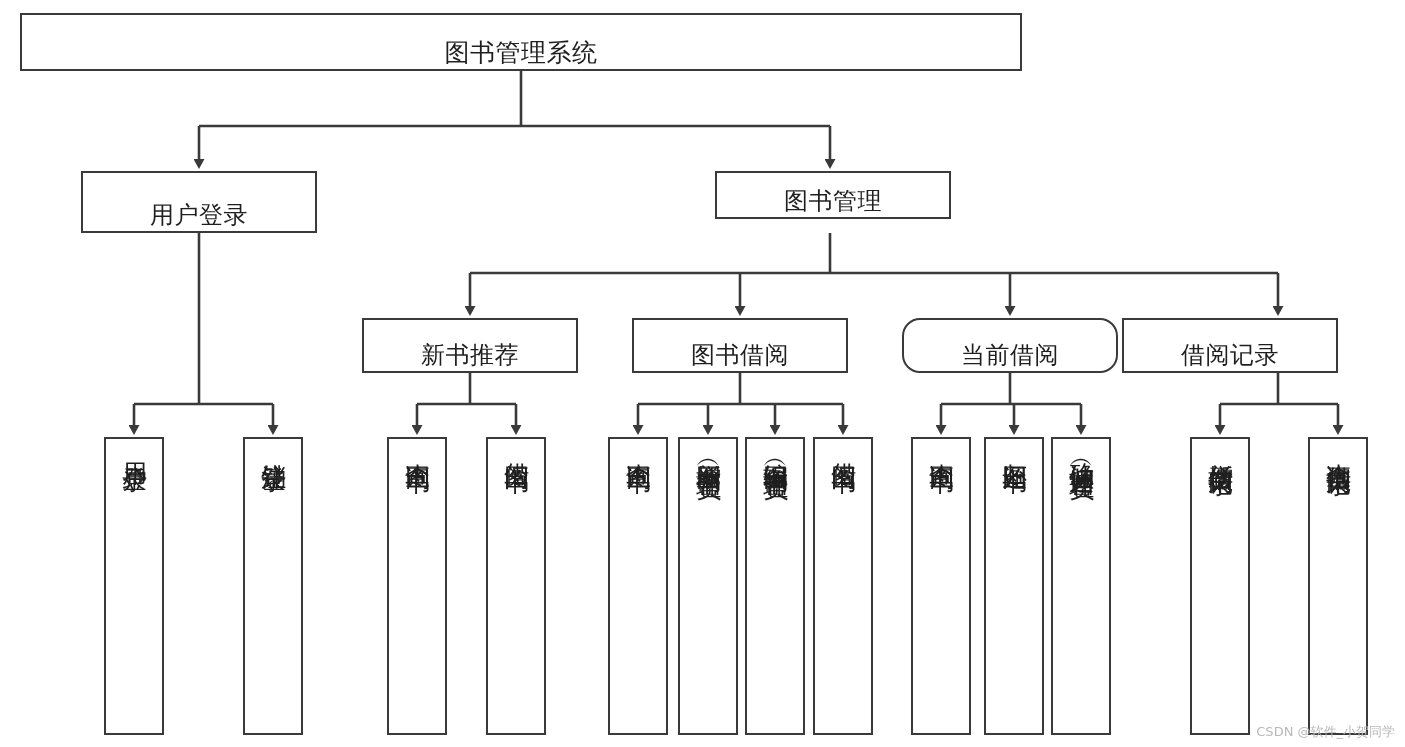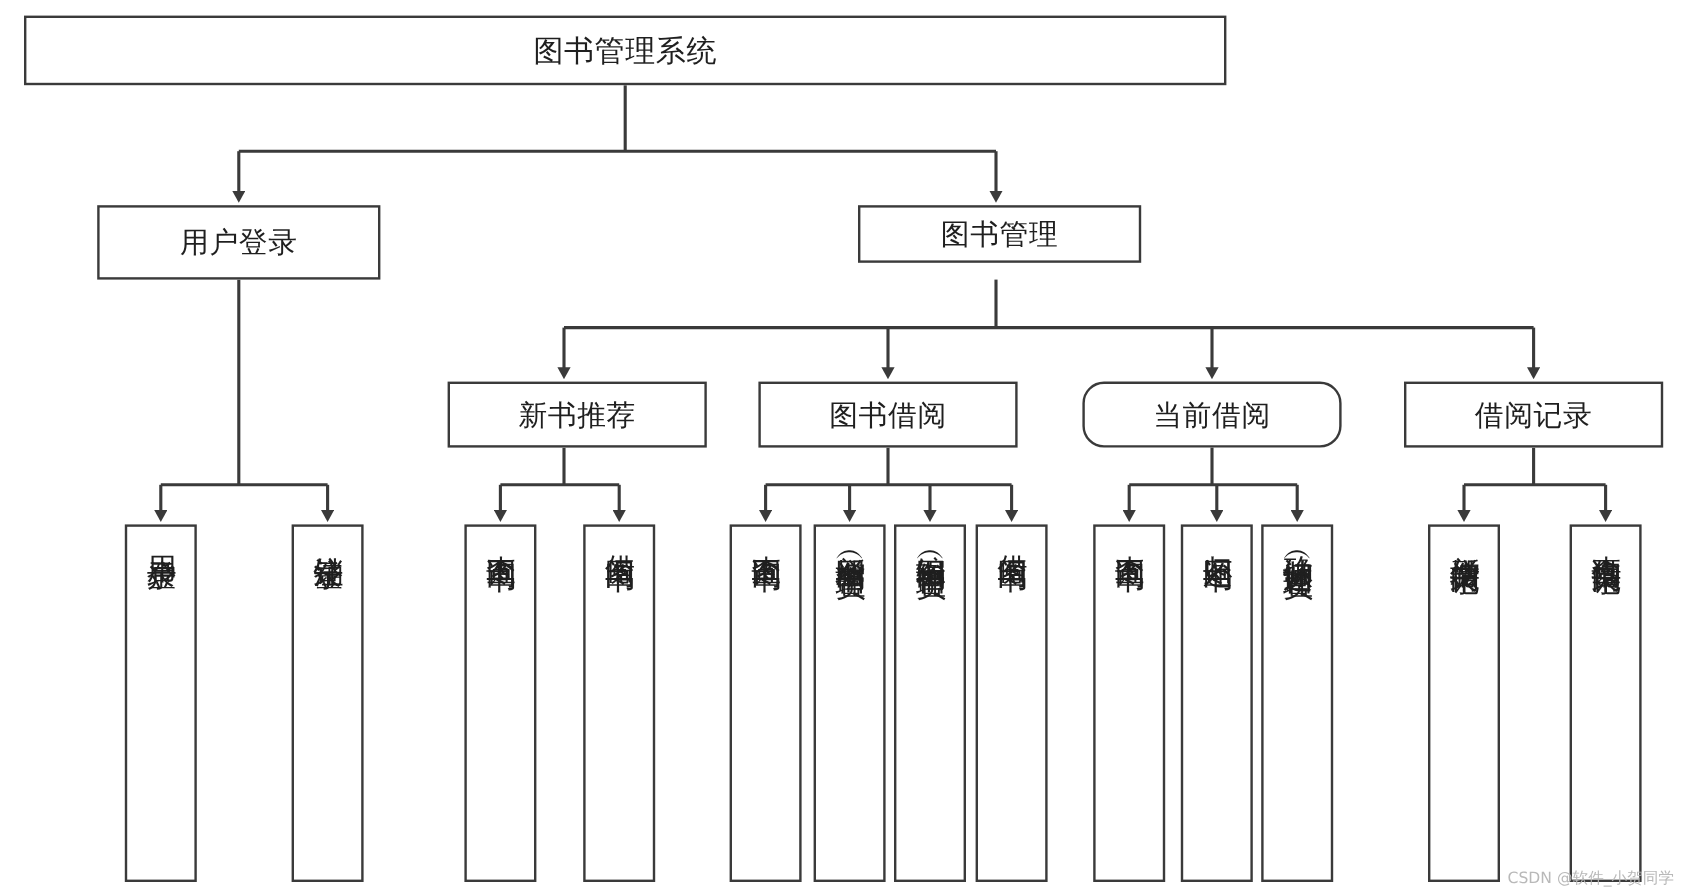--- a/index.html
+++ b/index.html
@@ -25,21 +25,21 @@
     width: 1405px;
     height: 747px;
     pointer-events: none;
   }
   .node {
     position: absolute;
     box-sizing: border-box;
     border: 2px solid #3a3a3a;
     background: #ffffff;
     display: flex;
-    align-items: center;
+    align-items: flex-end;
     justify-content: center;
     text-align: center;
   }
   .node-label {
     color: #1f1f1f;
     letter-spacing: 0.5px;
     white-space: nowrap;
   }
   .lvl0 .node-label { font-size: 25px; }
   .lvl1 .node-label { font-size: 24px; }
@@ -116,30 +116,30 @@
   <div id="nodes">
       <div class="node lvl0" style="left: 20px; top: 13px; width: 1002px; height: 58px;">
         <span class="node-label">图书管理系统</span>
       </div>
       <div class="node lvl1" style="left: 81px; top: 171px; width: 236px; height: 62px;">
         <span class="node-label">用户登录</span>
       </div>
       <div class="node lvl1" style="left: 715px; top: 171px; width: 236px; height: 48px;">
         <span class="node-label">图书管理</span>
       </div>
-      <div class="node lvl2" style="left: 362px; top: 318px; width: 216px; height: 55px; margin-left: 11px;">
+      <div class="node lvl2" style="left: 362px; top: 318px; width: 216px; height: 55px;">
         <span class="node-label">新书推荐</span>
       </div>
       <div class="node lvl2" style="left: 632px; top: 318px; width: 216px; height: 55px; font-family: Liberation Serif, serif;">
         <span class="node-label">图书借阅</span>
       </div>
       <div class="node lvl2" style="left: 902px; top: 318px; width: 216px; height: 55px; border-radius: 18px;">
         <span class="node-label">当前借阅</span>
       </div>
-      <div class="node lvl2" style="left: 1170px; top: 318px; width: 216px; height: 55px;">
+      <div class="node lvl2" style="left: 1122px; top: 318px; width: 216px; height: 55px;">
         <span class="node-label">借阅记录</span>
       </div>
       <div class="node lvl3 leaf" style="left: 104px; top: 437px; width: 60px; height: 298px;">
         <span class="node-label">用户登录</span>
       </div>
       <div class="node lvl3 leaf" style="left: 243px; top: 437px; width: 60px; height: 298px;">
         <span class="node-label">注销登录</span>
       </div>
       <div class="node lvl3 leaf" style="left: 387px; top: 437px; width: 60px; height: 298px;">
         <span class="node-label">查询图书</span>

